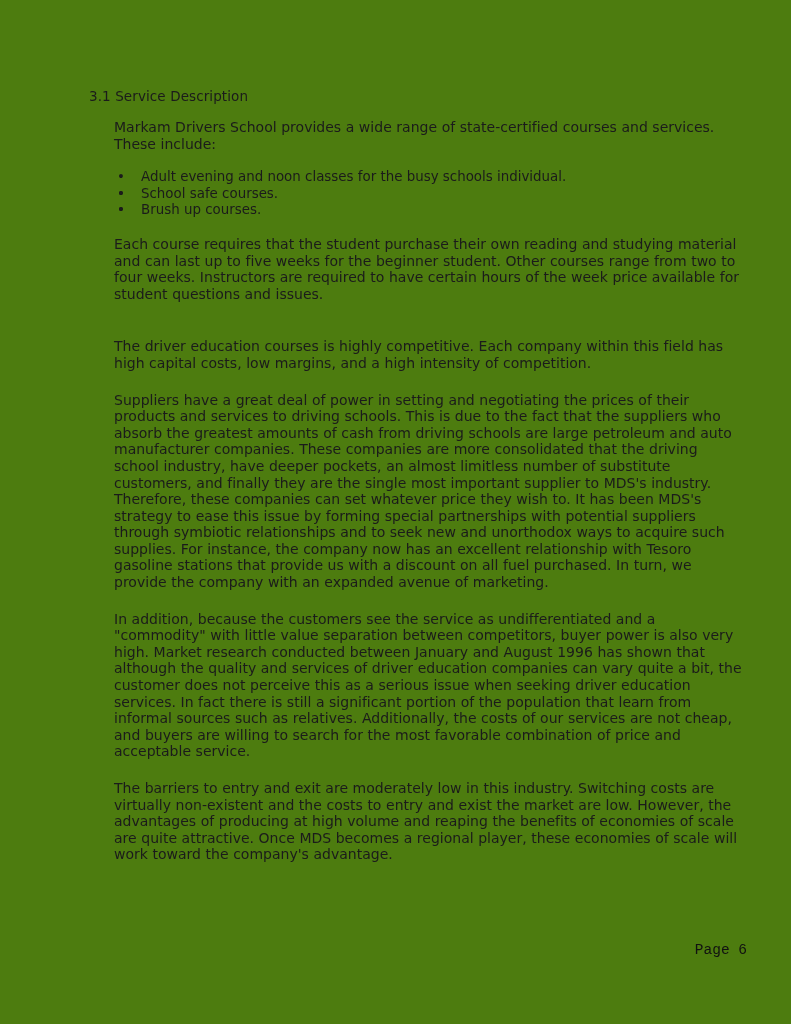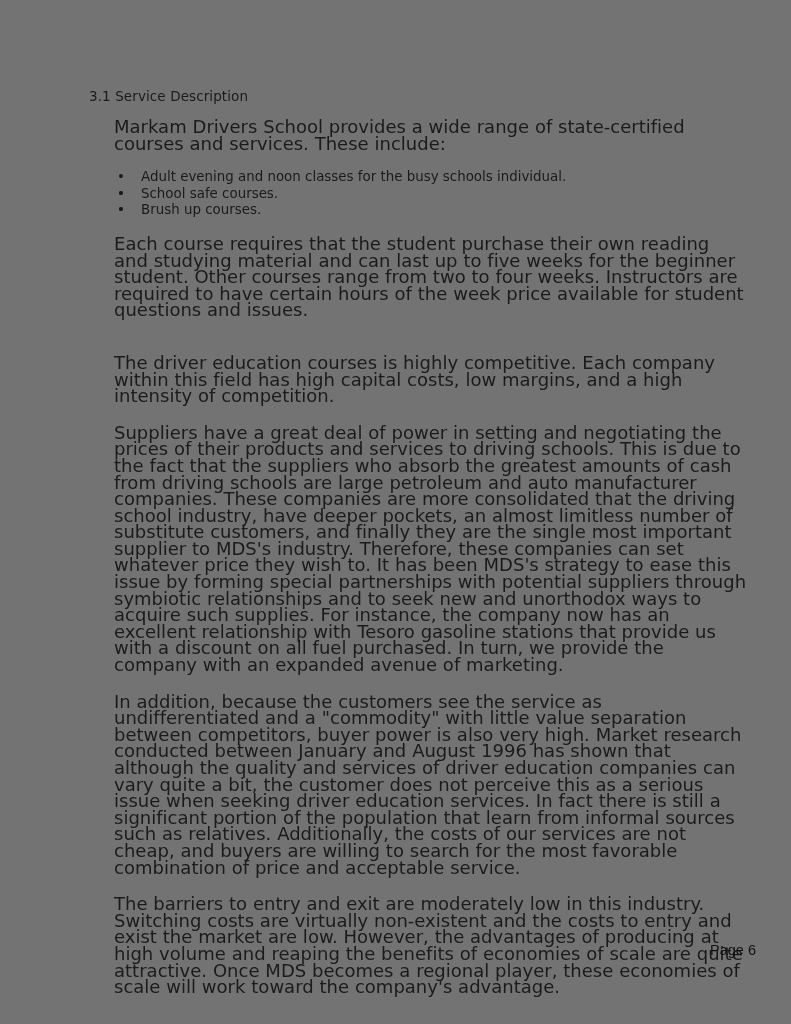--- a/index.html
+++ b/index.html
@@ -17,21 +17,21 @@
     color: #1a1a1a;
     -webkit-font-smoothing: antialiased;
   }
 
   .page {
     position: absolute;
     left: 0;
     top: 0;
     width: 791px;
     height: 1024px;
-    background: #737373;
+    background: #4d7c0f;
   }
 
   
   .content {
     position: absolute;
     left: 89px;
     top: 88px;
     width: 658px;
   }
 
@@ -44,21 +44,21 @@
     font-weight: normal;
     letter-spacing: 0.1px;
   }
 
   .body-block {
     margin-left: 25px;   
     width: 633px;
   }
 
   p.para {
-    font-size: 18px;
+    font-size: 14px;
     line-height: 16.6px;
     margin: 0;
     padding: 0;
     color: #1b1b1b;
     text-align: left;
     letter-spacing: 0.01px;
     word-spacing: 0.1px;
   }
 
   ul.bullets {
@@ -85,25 +85,25 @@
 
   
   .sp-heading-to-body { height: 14px; }
   .sp-body-to-list    { height: 17px; }
   .sp-list-to-body    { height: 17px; }
   .sp-body-to-heading { height: 22px; }
   .sp-para            { height: 20px; }
 
   .footer {
     position: absolute;
-    left: 98px;
+    left: 89px;
     top: 942px;
     width: 658px;
     text-align: right;
-    font-family: Liberation Sans, sans-serif;
+    font-family: Liberation Mono, monospace;
     font-size: 14.5px;
     line-height: 17px;
     color: #111111;
   }
 </style>
 </head>
 <body>
 
 <div class="page">
 

